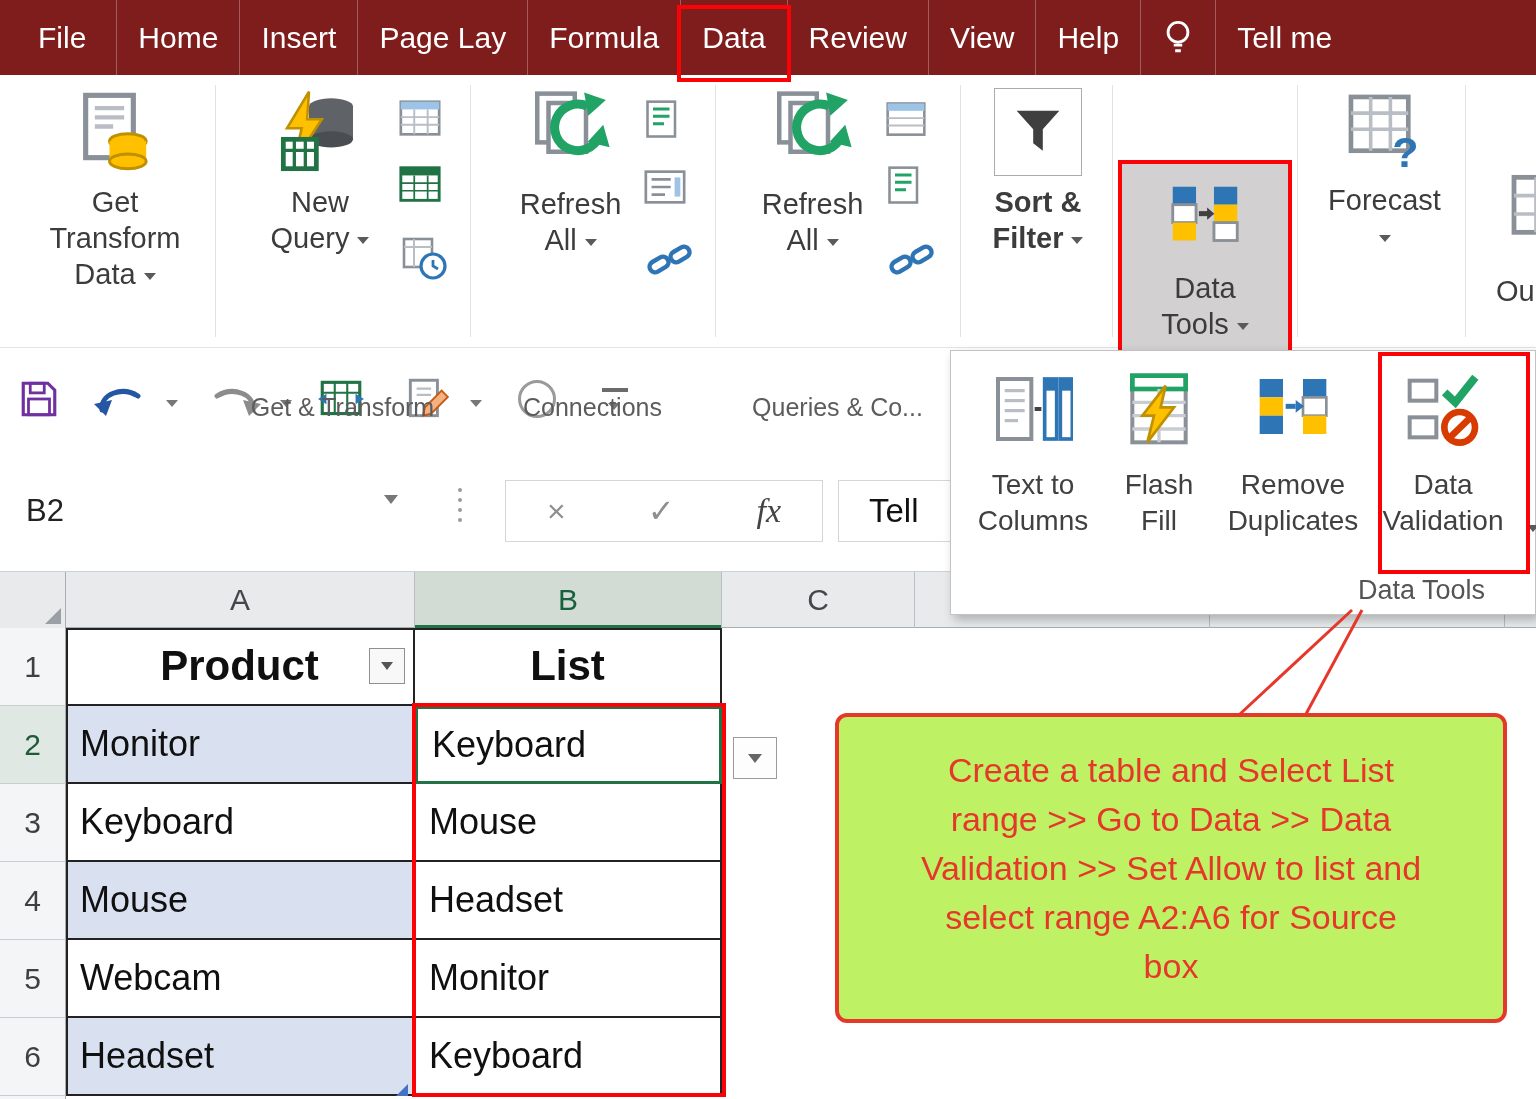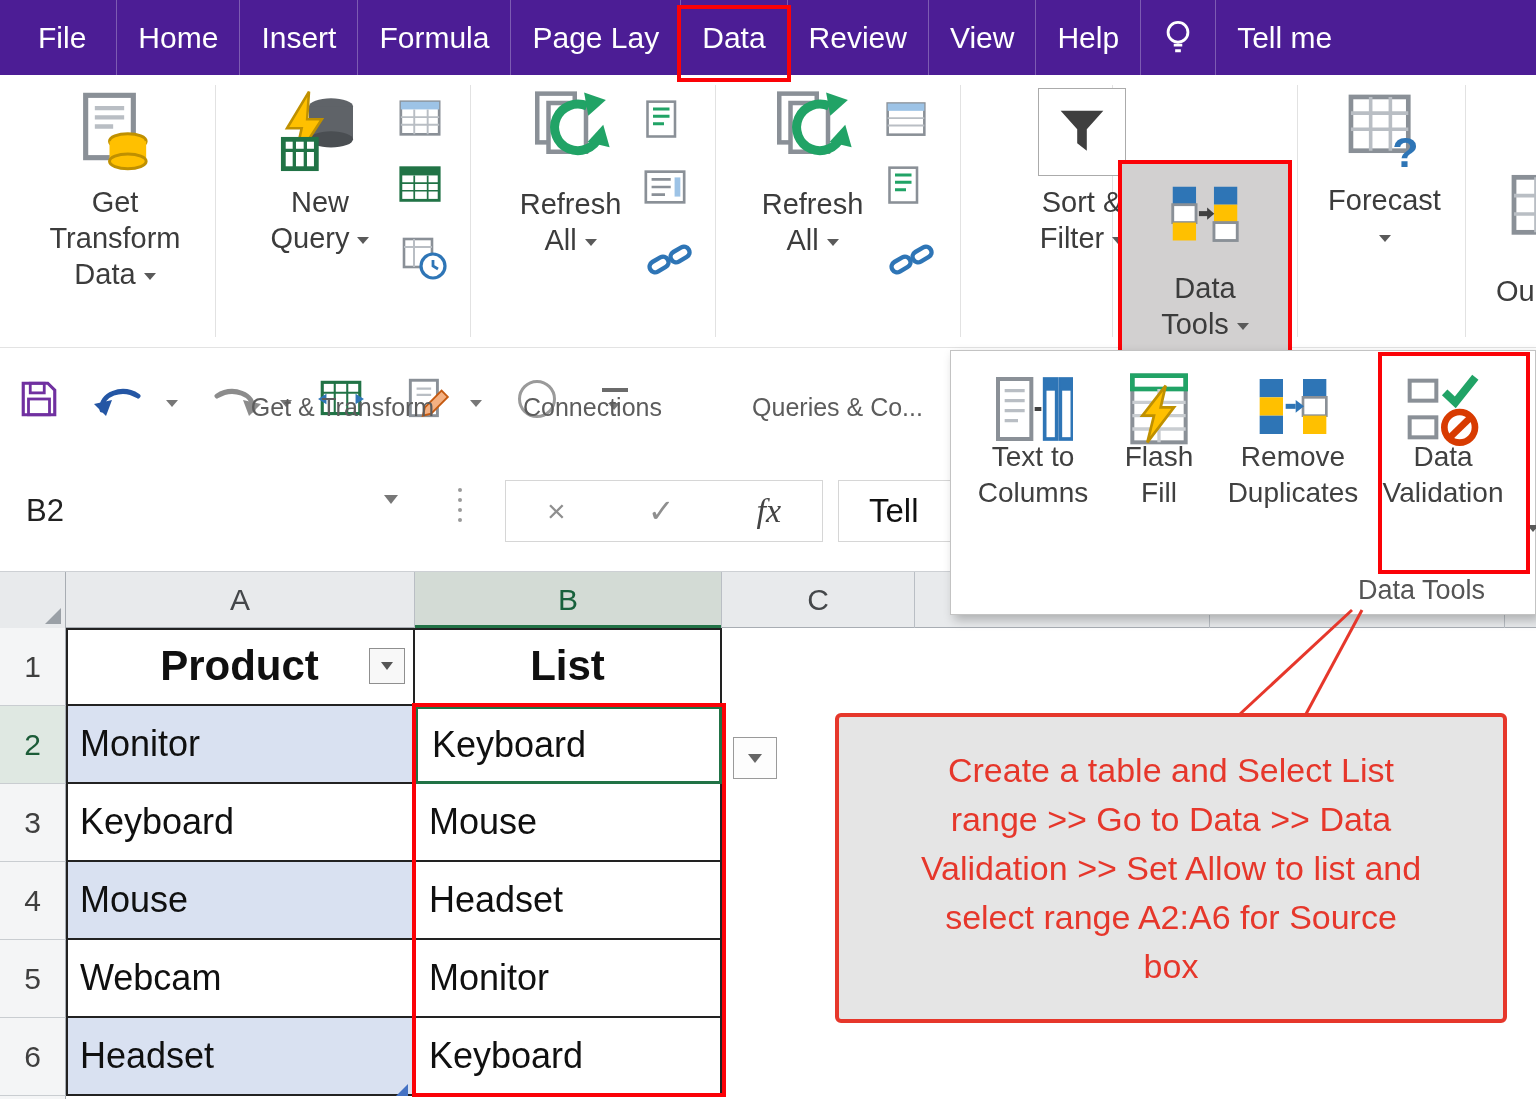--- a/index.html
+++ b/index.html
@@ -3,21 +3,21 @@
 <meta charset="utf-8">
 <style>
   * { margin:0; padding:0; box-sizing:border-box; }
   html,body { width:1536px; height:1099px; }
   body {
     position:relative; overflow:hidden; background:#fff;
     font-family:"Liberation Sans", sans-serif; color:#3c3c3c;
   }
   
   .tabbar { position:absolute; left:0; top:0; width:1536px; height:75px;
-    background:#4c1d95; display:flex; align-items:stretch; z-index:8; }
+    background:#7f1d1d; display:flex; align-items:stretch; z-index:8; }
   .tab { display:flex; align-items:center; padding:0 21px; color:#fff;
     font-size:30px; position:relative; border-left:1px solid rgba(255,255,255,.28); white-space:nowrap; }
   .tab:first-child { border-left:none; padding-left:38px; padding-right:30px; }
   .tab.active::after { content:""; position:absolute; left:-4px; right:-4px; top:5px; bottom:-7px;
     border:4px solid #fb0207; z-index:9; }
   .bulbtab { border-left:1px solid rgba(255,255,255,.28); display:flex; align-items:center; padding:0 20px; }
   
   .ribbon { position:absolute; left:0; top:75px; width:1536px; height:273px;
     background:#fff; border-bottom:1px solid #e3e3e3; z-index:2; }
   .vsep { position:absolute; top:10px; height:252px; width:1px; background:#e2e2e2; }
@@ -86,48 +86,48 @@
   .tblhandle { position:absolute; left:396px; top:512px; width:0; height:0;
     border-left:12px solid transparent; border-bottom:12px solid #4472c4; }
   
   .redbox { position:absolute; border:4px solid #fb0207; z-index:26; pointer-events:none; }
   .redbox.b-range { left:412px; top:703px; width:314px; height:394px; z-index:6; }
   .redbox.dv { left:1378px; top:352px; width:152px; height:222px; }
   
   .popup { position:absolute; left:950px; top:350px; width:586px; height:265px;
     background:#fff; border:1px solid #c3c3c3; box-shadow:4px 5px 10px rgba(0,0,0,.25); z-index:20; }
   .picon { position:absolute; top:16px; }
-  .plabel { position:absolute; top:88px; text-align:center; font-size:28px; line-height:36px; color:#404040; }
+  .plabel { position:absolute; top:116px; text-align:center; font-size:28px; line-height:36px; color:#404040; }
   .pcaption { position:absolute; left:0; right:50px; top:224px; text-align:right; font-size:27px; color:#555; }
   .pchev { position:absolute; left:568px; top:168px; }
   
   .callout { position:absolute; left:835px; top:713px; width:672px; height:310px;
-    background:#e5e5e5; border:4px solid #e6372b; border-radius:6px; z-index:15;
+    background:#bef264; border:4px solid #e6372b; border-radius:12px; z-index:15;
     display:flex; flex-direction:column; align-items:center; justify-content:center;
     color:#e6372b; font-size:34px; line-height:49px; text-align:center; }
   .arrowsvg { position:absolute; left:0; top:0; width:1536px; height:1099px; z-index:30; pointer-events:none; }
 </style>
 </head>
 <body>
 
 <div class="tabbar">
   <div class="tab">
       <span>File</span>
     </div>
   <div class="tab">
       <span>Home</span>
     </div>
   <div class="tab">
       <span>Insert</span>
     </div>
   <div class="tab">
+      <span>Page Lay</span>
+    </div>
+  <div class="tab">
       <span>Formula</span>
-    </div>
-  <div class="tab">
-      <span>Page Lay</span>
     </div>
   <div class="tab active">
       <span>Data</span>
     </div>
   <div class="tab">
       <span>Review</span>
     </div>
   <div class="tab">
       <span>View</span>
     </div>
@@ -277,21 +277,21 @@
     <svg width="48" height="48" viewBox="0 0 24 24">
         <g fill="none" stroke="#2e75b6" stroke-width="2.2">
           <rect x="1.5" y="12" width="10" height="5.5" rx="2.7" transform="rotate(-30 6.5 14.7)"></rect>
           <rect x="12" y="7" width="10" height="5.5" rx="2.7" transform="rotate(-30 17 9.7)"></rect>
         </g>
       </svg>
   </div>
 
   <div class="grplabel" style="left:715px; width:245px;">Queries &amp; Co...</div>
 
-  <div class="bb" style="left:1012px; top:13px; width:140px;">
+  <div class="bb" style="left:968px; top:13px; width:140px;font-weight:bold;">
     <div class="ic">
       <div class="iconbox" style="width:88px; height:88px;">
         <svg width="64" height="64" viewBox="0 0 24 24">
             <path d="M4 4 h16 l-6.2 7 v8 l-3.6 -2.8 v-5.2 z" fill="#3f3f3f"></path>
           </svg>
       </div>
     </div>
     <div><span>Sort &amp;</span></div>
     <div><span>Filter</span><span class="chev"></span></div>
   </div>

